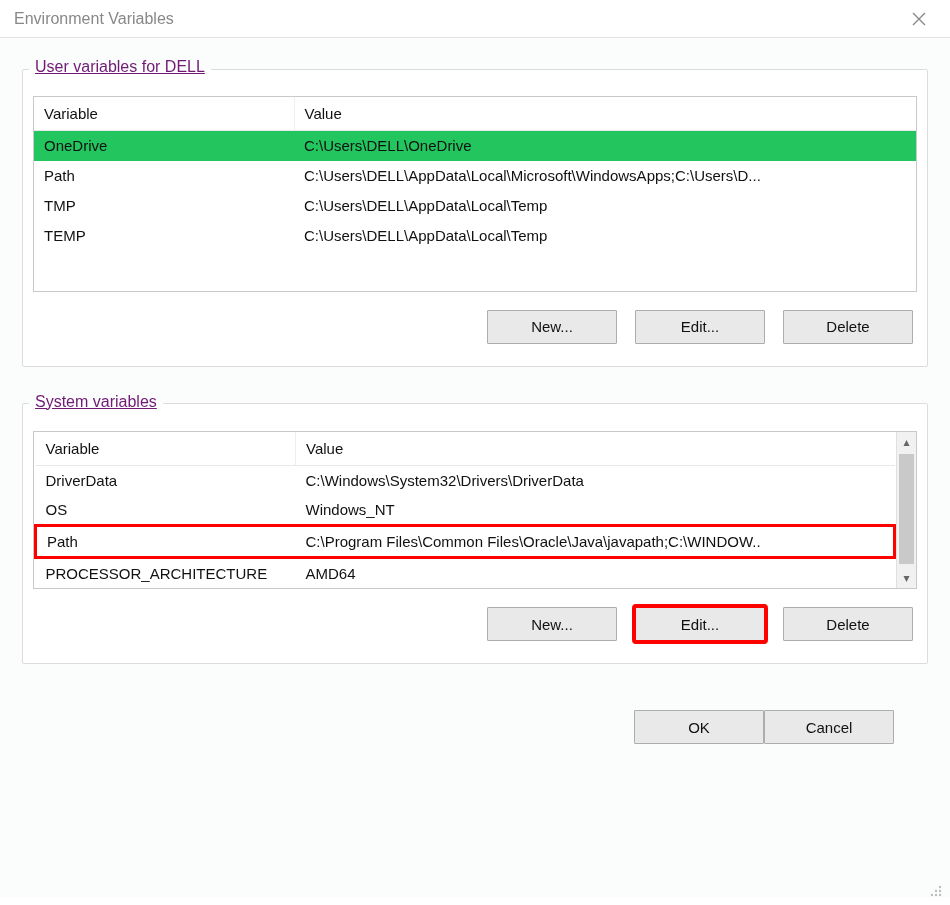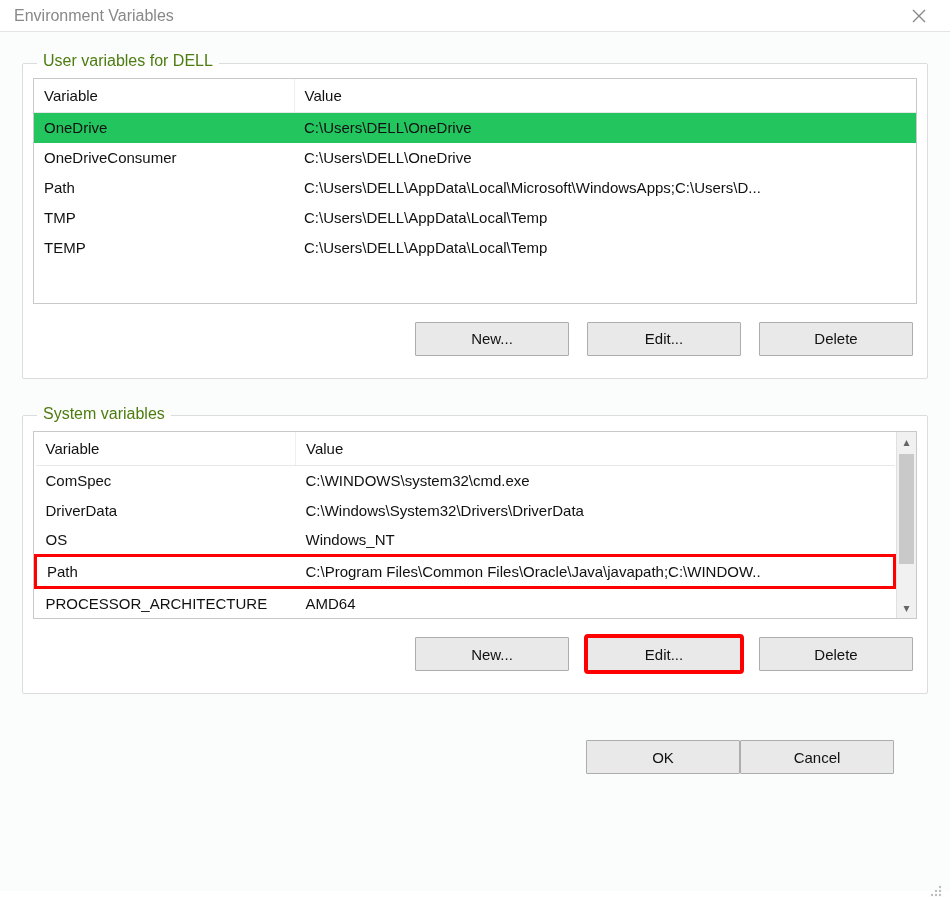--- a/index.html
+++ b/index.html
@@ -7,21 +7,21 @@
     margin: 0; padding: 0;
     width: 950px; height: 905px;
     font-family: "Segoe UI", Tahoma, sans-serif;
     font-size: 15px;
     background: #ffffff;
     color: #111;
     overflow: hidden;
     -webkit-font-smoothing: antialiased;
   }
   .titlebar {
-    height: 32px;
+    height: 38px;
     padding: 0 14px;
     display: flex;
     align-items: center;
     justify-content: space-between;
     border-bottom: 1px solid #e4e4e4;
     color: #888;
   }
   .titlebar .title { font-size: 16px; }
   .close-x {
     width: 34px; height: 34px;
@@ -36,29 +36,30 @@
   fieldset.group {
     border: 1px solid #dcdcdc;
     border-radius: 2px;
     padding: 0;
     margin: 0 0 28px 0;
     position: relative;
     background: #fff;
   }
   fieldset.group > legend {
     font-size: 16px;
-    color: #4d7c0f;
+    color: #701a75;
     padding: 0 6px;
-    margin-left: 14px;
+    margin-left: 6px;
     background: transparent;
     position: relative;
     top: -2px;
+    text-decoration: underline;
   }
   .table-wrap {
-    margin: 6px 10px 0 10px;
+    margin: 18px 10px 0 10px;
     border: 1px solid #c9c9c9;
     background: #fff;
   }
   table.vars {
     width: 100%;
     border-collapse: collapse;
     table-layout: fixed;
   }
   table.vars col.c-var { width: 260px; }
   table.vars th {
@@ -107,21 +108,21 @@
     height: 110px;
     background: #c9c9c9;
   }
   .btn-row {
     display: flex;
     justify-content: flex-end;
     gap: 18px;
     padding: 18px 14px 22px 14px;
   }
   button.win {
-    width: 154px;
+    width: 130px;
     height: 34px;
     background: #e9e9e9;
     border: 1px solid #adadad;
     font-family: inherit;
     font-size: 15px;
     color: #111;
     cursor: pointer;
     border-radius: 1px;
   }
   button.win.redbox {
@@ -174,24 +175,20 @@
             <th>Variable</th>
             <th>Value</th>
           </tr>
         </thead>
         <tbody id="user-rows">
               <tr data-selected="true">
                 <td>OneDrive</td>
                 <td>C:\Users\DELL\OneDrive</td>
               </tr>
               <tr>
-                <td>OneDriveConsumer</td>
-                <td>C:\Users\DELL\OneDrive</td>
-              </tr>
-              <tr>
                 <td>Path</td>
                 <td>C:\Users\DELL\AppData\Local\Microsoft\WindowsApps;C:\Users\D...</td>
               </tr>
               <tr>
                 <td>TMP</td>
                 <td>C:\Users\DELL\AppData\Local\Temp</td>
               </tr>
               <tr>
                 <td>TEMP</td>
                 <td>C:\Users\DELL\AppData\Local\Temp</td>
@@ -218,24 +215,20 @@
               <col>
             </colgroup>
         <thead>
           <tr>
             <th>Variable</th>
             <th>Value</th>
           </tr>
         </thead>
         <tbody id="system-rows">
               <tr>
-                <td>ComSpec</td>
-                <td>C:\WINDOWS\system32\cmd.exe</td>
-              </tr>
-              <tr>
                 <td>DriverData</td>
                 <td>C:\Windows\System32\Drivers\DriverData</td>
               </tr>
               <tr>
                 <td>OS</td>
                 <td>Windows_NT</td>
               </tr>
               <tr data-redbox="true">
                 <td>Path</td>
                 <td>C:\Program Files\Common Files\Oracle\Java\javapath;C:\WINDOW..</td>

